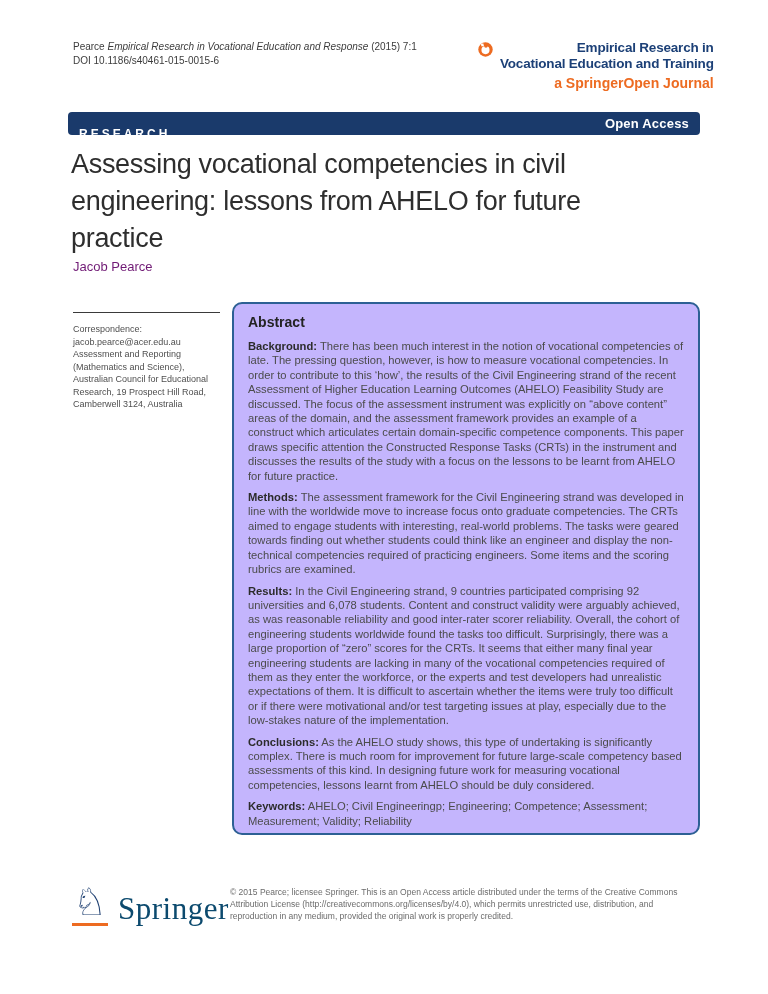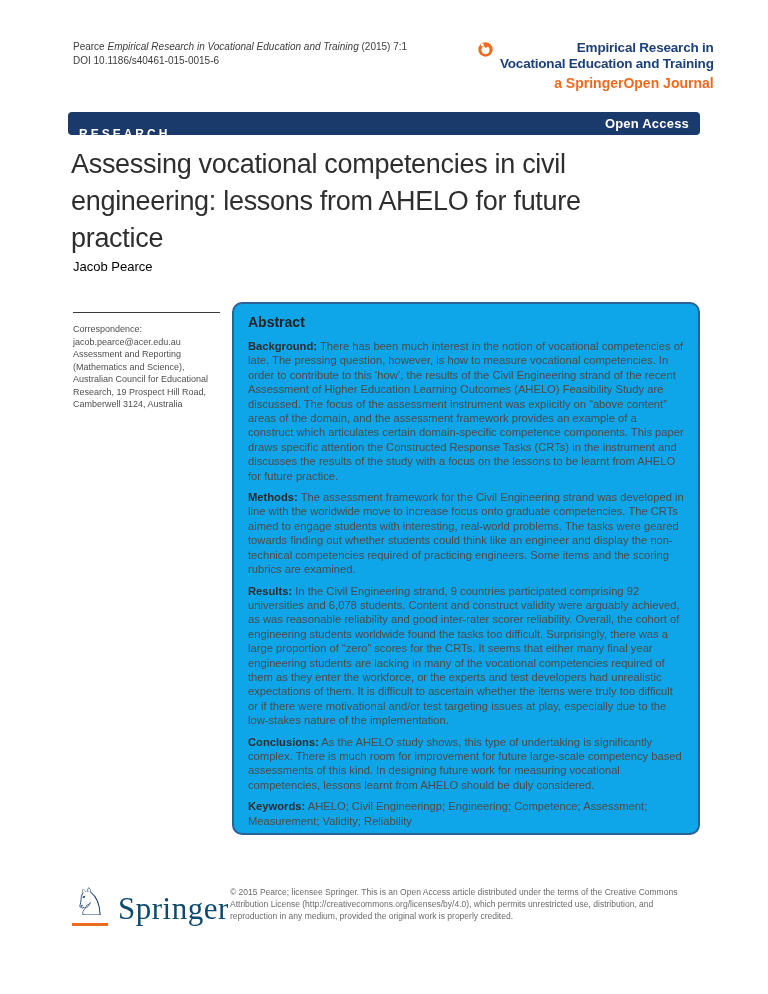--- a/index.html
+++ b/index.html
@@ -22,54 +22,54 @@
   .banner {
     position:absolute; left:68px; top:112px; width:632px; height:23px;
     background:#1a3a6b; border-radius:4px; color:#ffffff; font-weight:bold;
     display:flex; align-items:center; justify-content:space-between; padding:0 11px;
   }
   .banner-left { font-size:12px; letter-spacing:3px;margin-top:21px; }
   .banner-right { font-size:13px; letter-spacing:0.2px; }
 
   
   .title { position:absolute; left:71px; top:146px; width:596px; font-size:27px; line-height:37px; color:#2e2e2e; font-weight:400; letter-spacing:-0.3px; }
-  .author { position:absolute; left:73px; top:259px; font-size:13px; color:#000000; }
+  .author { position:absolute; left:73px; top:259px; font-size:13px; color:#701a75; }
 
   
   .correspondence {
     position:absolute; left:73px; top:312px; width:147px;
     border-top:1px solid #3a3a3a; padding-top:10px;
     font-size:9px; line-height:12.5px; color:#4f4f4f;
   }
 
   
   .abstract-box {
     position:absolute; left:232px; top:302px; width:468px; height:533px;
-    border:2px solid #2d6094; border-radius:10px; background:#0ea5e9;
+    border:2px solid #2d6094; border-radius:10px; background:#c4b5fd;
     padding:10px 14px; overflow:hidden;
   }
   .abstract-heading { font-size:14px; font-weight:bold; color:#232323; margin-bottom:9px; }
   .abstract-box p { font-size:11.2px; line-height:14.4px; color:#4b4b4b; margin-bottom:7px; }
   .abstract-box p b { color:#2c2c2c; }
 
   
   .springer-logo { position:absolute; left:72px; top:882px; display:flex; align-items:flex-start; }
   .horse-wrap { display:flex; flex-direction:column; align-items:center; }
   .horse-glyph { font-family:"DejaVu Sans", sans-serif; font-size:38px; line-height:40px; color:#1c3e70; }
   .horse-underline { width:36px; height:3px; background:#ed6b21; margin-top:1px; }
   .springer-word { font-family:"Liberation Serif", serif; font-size:31px; color:#0c4a6e; margin-left:10px; margin-top:9px; letter-spacing:0.5px; }
   .footer-copy { position:absolute; left:230px; top:886px; width:466px; font-size:8.5px; line-height:12px; color:#6b6b6b; }
 </style>
 </head>
 <body>
 
 <div class="page">
 
   <div class="citation">
-    <div><span>Pearce </span><span class="ital">Empirical Research in Vocational Education and Training</span><span>  (2015) 7:1</span></div>
+    <div><span>Pearce </span><span class="ital">Empirical Research in Vocational Education and Response</span><span>  (2015) 7:1</span></div>
     <div>DOI 10.1186/s40461-015-0015-6</div>
   </div>
 
   <div class="journal-logo">
     <svg class="logo-mark" viewBox="0 0 20 20">
       <circle cx="10" cy="10" r="9.6" fill="#ed6b21"></circle>
       <circle cx="10" cy="10.8" r="5.4" fill="#ffffff"></circle>
       <circle cx="10.6" cy="5.2" r="2.4" fill="#ed6b21"></circle>
       <rect x="4.2" y="2.2" width="3.4" height="3.4" fill="#ffffff" transform="rotate(-20 6 4)"></rect>
     </svg>

